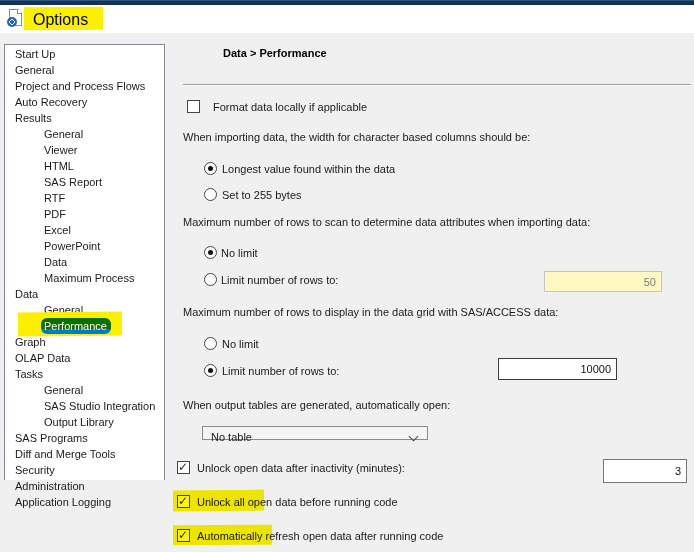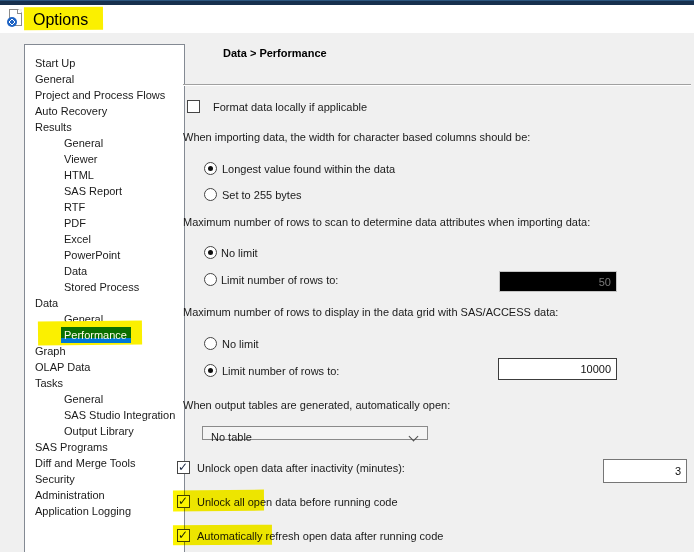--- a/index.html
+++ b/index.html
@@ -17,44 +17,44 @@
     background:#fff; border:1px solid #8c8c8c; }
   .opt-icon .fold { position:absolute; right:-1px; top:-1px; width:0; height:0;
     border-left:4px solid transparent; border-top:4px solid #f0f0f0;
     box-shadow:-1px 1px 0 #8c8c8c; }
   .opt-icon .dot { position:absolute; left:-3px; bottom:-2px; width:10px; height:10px; border-radius:50%;
     background:radial-gradient(circle at 50% 50%, #1f64c4 0 1.6px, #ffffff 1.6px 2.9px, #1f64c4 2.9px 5px); }
   .title-hl { position:absolute; left:24px; top:2px; width:79px; height:23px;
     background:#fbf000; transform:rotate(-0.4deg); }
   .win-title { position:absolute; left:33px; top:6px; font-size:16px; color:#000; }
   
-  .sidebar { position:absolute; left:24px; top:44px; width:161px; height:508px;
-    background:#fff; border:1px solid #848a93; border-bottom:none; padding-top:10px; }
+  .sidebar { position:absolute; left:4px; top:44px; width:161px; height:436px;
+    background:#fff; border:1px solid #848a93; border-bottom:none; padding-top:1px; }
   .si { height:16px; line-height:16px; padding-left:10px; white-space:nowrap; cursor:default; position:relative; z-index:1;}
   .si.l1 { padding-left:39px; }
   .sel-wrap { position:relative; }
   .sel-swipe { position:absolute; left:13px; top:-6px; width:104px; height:24px;
     background:#fbf000; transform:rotate(-0.6deg); z-index:0; }
   .sel-item { position:relative; z-index:1; display:inline-block; padding:0 4px 0 3px; margin-left:-3px;
-    background:linear-gradient(#0b6f00 0 68%, #0078d7 68%); color:#fffde8; }
+    background:linear-gradient(#0b6f00 0 68%, #0078d7 68%); color:#fffde8;border-radius:6px; }
   
   .abs { position:absolute; white-space:nowrap; }
   .crumb { font-weight:bold; color:#000; }
   .sep { position:absolute; left:183px; top:84px; width:508px; height:2px;
     border-top:1px solid #a0a0a0; border-bottom:1px solid #ffffff; }
   
   .cb { position:absolute; width:13px; height:13px; background:#fff; border:1px solid #454545;
     font-family:"DejaVu Sans", sans-serif; }
   .cb.checked::after { content:"\2713"; position:absolute; left:0px; top:-2px; font-size:12px; color:#16233f; }
   .radio { position:absolute; width:13px; height:13px; border-radius:50%; background:#fff; border:1px solid #454545; }
   .radio.checked::after { content:""; position:absolute; left:3px; top:3px; width:5px; height:5px;
     border-radius:50%; background:#101010; }
   .tbox { position:absolute; font-family:"Liberation Sans", sans-serif; font-size:11px;
     text-align:right; padding:0 5px; outline:none; }
-  .tbox.disabled { background:#000000; border:1px solid #c4c4c4; color:#7a7a7a; }
+  .tbox.disabled { background:#fef9c3; border:1px solid #c4c4c4; color:#7a7a7a;margin-left:45px; }
   .tbox.enabled { background:#fff; border:1px solid #3c3c3c; color:#111; }
   .tbox.plain { background:#fff; border:1px solid #767676; color:#111; }
   .combo { position:absolute; left:202px; top:426px; width:226px; height:14px;
     background:#f4f4f4; border:1px solid #8a8a8a; line-height:20px; padding-left:8px; cursor:default; }
   .combo .chev { position:absolute; right:10px; top:6px; width:7px; height:7px;
     border-left:1.6px solid #4d4d4d; border-bottom:1.6px solid #4d4d4d; transform:rotate(-45deg); }
   .hl { position:absolute; background:#fcf400; mix-blend-mode:multiply; pointer-events:none; }
 </style>
 </head>
 <body>
@@ -77,21 +77,21 @@
   <div class="si l0">Results</div>
   <div class="si l1">General</div>
   <div class="si l1">Viewer</div>
   <div class="si l1">HTML</div>
   <div class="si l1">SAS Report</div>
   <div class="si l1">RTF</div>
   <div class="si l1">PDF</div>
   <div class="si l1">Excel</div>
   <div class="si l1">PowerPoint</div>
   <div class="si l1">Data</div>
-  <div class="si l1">Stored Process</div>
+  <div class="si l1">Maximum Process</div>
   <div class="si l0">Data</div>
   <div class="si l1">General</div>
   <div class="si l1 sel-wrap">
     <span class="sel-swipe"></span>
     <span class="sel-item">Performance</span>
   </div>
   <div class="si l0">Graph</div>
   <div class="si l0">OLAP Data</div>
   <div class="si l0">Tasks</div>
   <div class="si l1">General</div>

